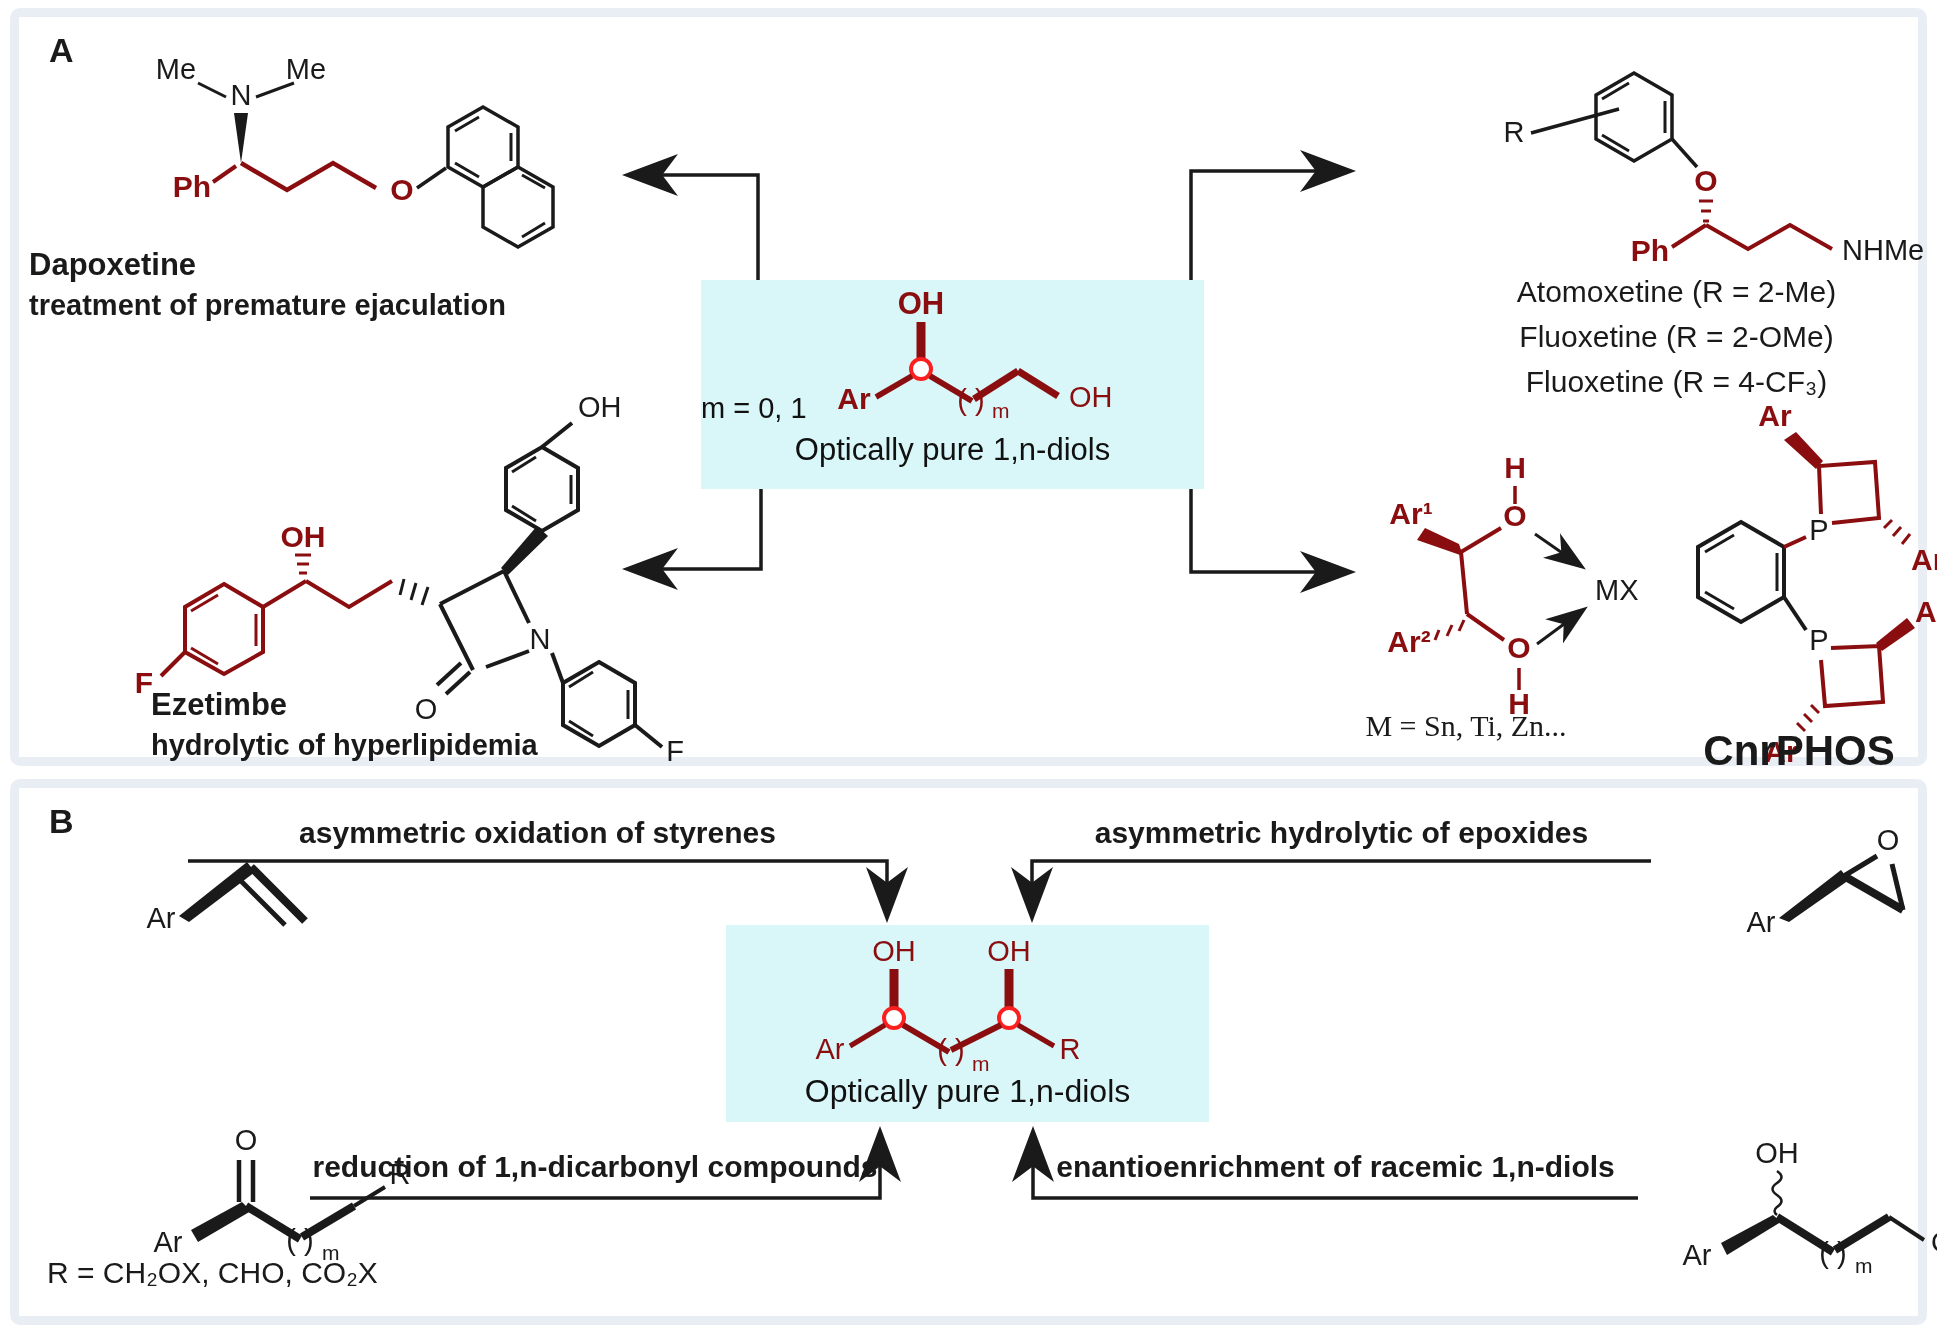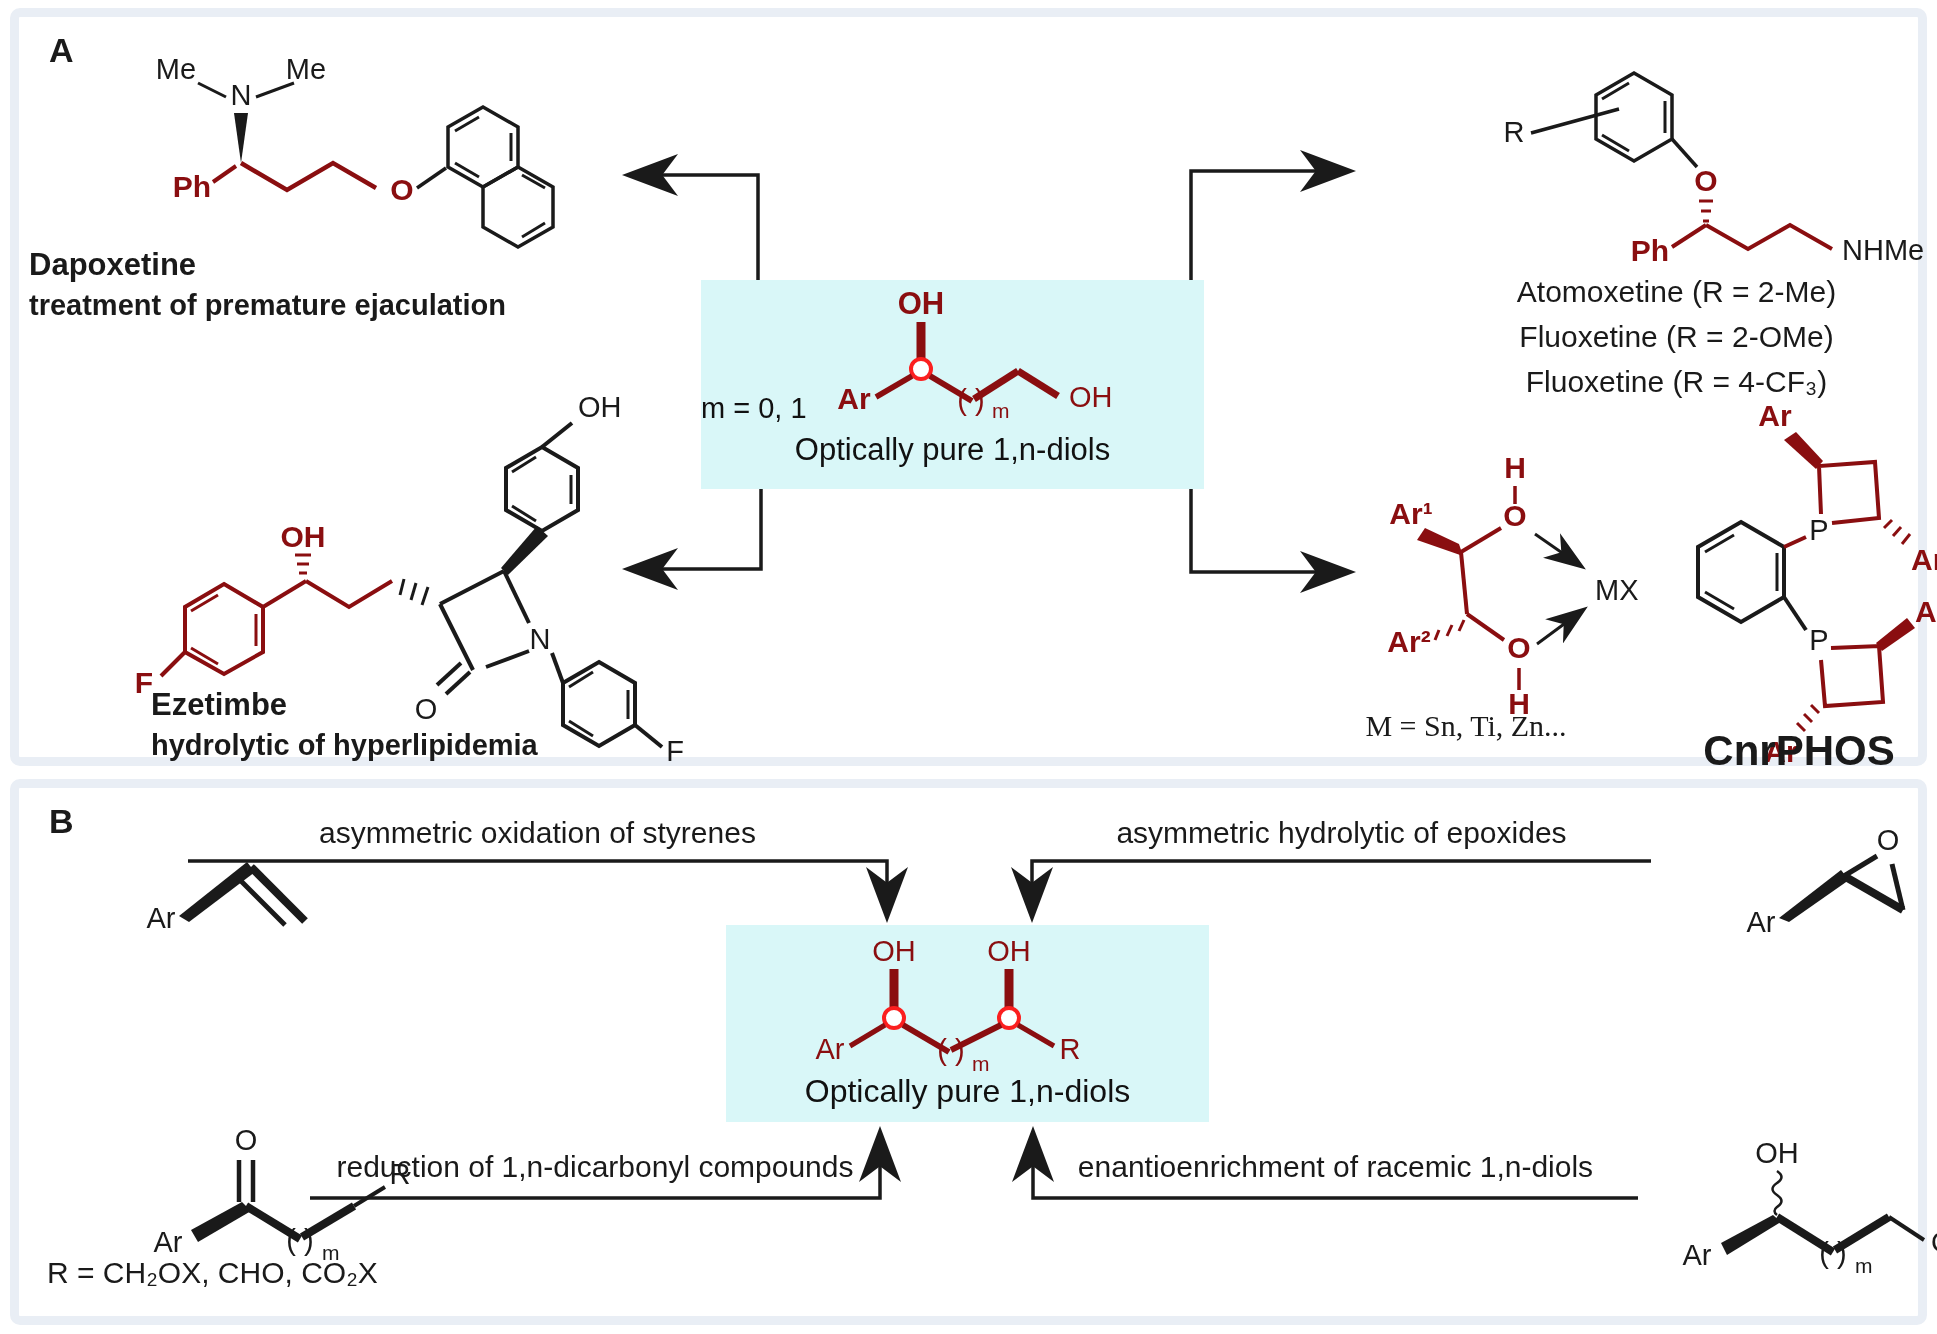--- a/index.html
+++ b/index.html
@@ -11,21 +11,21 @@
     position:absolute;left:10px;width:1899px;background:#ffffff;
     border:9px solid #e9eef5;border-radius:10px;box-sizing:content-box;
   }
   #panelA{top:8px;height:740px;}
   #panelB{top:779px;height:528px;}
   .abs{position:absolute;}
   .panel-label{position:absolute;font-size:34px;font-weight:bold;color:#1a1a1a;}
   .drug-block{position:absolute;text-align:left;}
   .drug-name{font-size:31px;font-weight:bold;line-height:40px;}
   .drug-caption{font-size:29px;line-height:40px;font-weight:bold;}
-  .route-label{position:absolute;text-align:center;font-size:30px;color:#1a1a1a;}
+  .route-label{position:absolute;text-align:center;font-size:30px;color:#1a1a1a;font-weight:bold;}
   .cyanbox{position:absolute;background:#d9f7f8;}
   .core-title{position:absolute;left:0;width:100%;text-align:center;font-weight:normal;font-size:31px;color:#111;}
   .core-mline{position:absolute;left:0;width:100%;text-align:left;font-size:29px;color:#111;}
   .legend{position:absolute;font-size:30px;color:#1a1a1a;}
   .oxetine-lines{position:absolute;text-align:center;font-size:30px;line-height:45px;white-space:nowrap;}
   .oxetine-lines b{font-weight:normal;}
   svg{overflow:visible;}
   svg text{font-family:"Liberation Sans",sans-serif;}
   .atom-bk{fill:#1a1a1a;font-size:29px;}
   .atom-rd{fill:#8a0e10;font-size:29px;}

